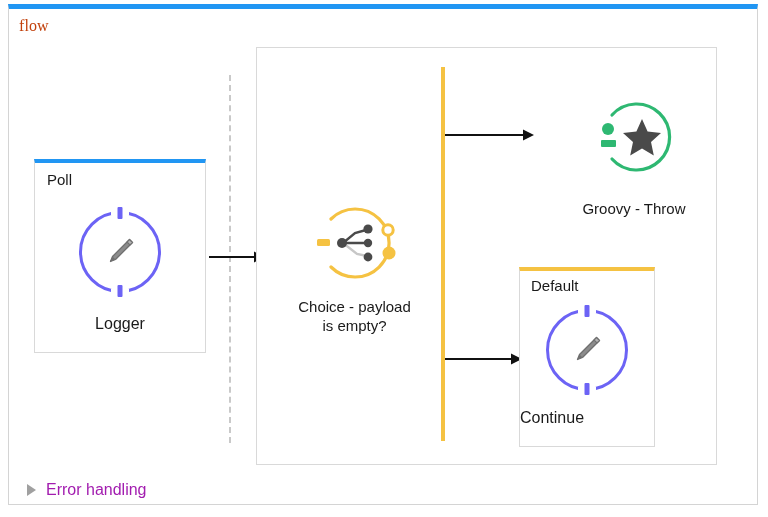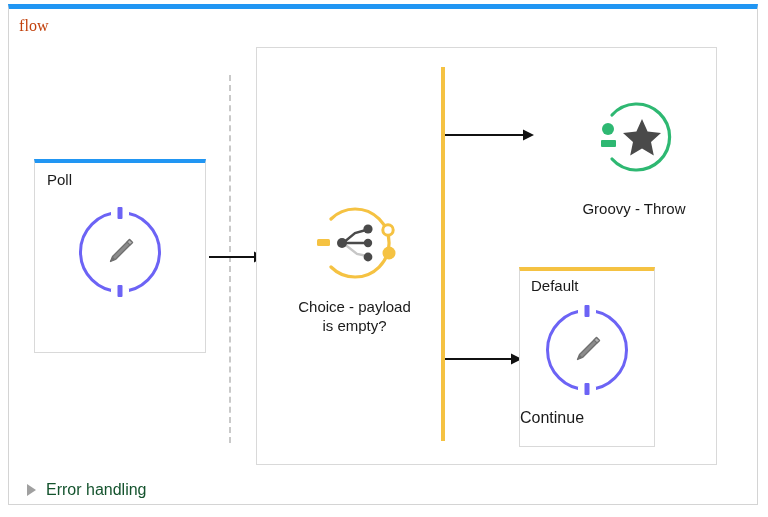--- a/index.html
+++ b/index.html
@@ -240,21 +240,21 @@
   }
   .disclosure-triangle {
     width: 0;
     height: 0;
     border-top: 6px solid transparent;
     border-bottom: 6px solid transparent;
     border-left: 9px solid #a0a0a0;
   }
   .error-handling-label {
     font-size: 16px;
-    color: #14532d;
+    color: #a21caf;
   }
 </style>
 </head>
 <body>
 
 <div class="flow-frame">
 
   <div class="flow-title">flow</div>
 
   <div class="dashed-divider"></div>
@@ -272,20 +272,21 @@
         <svg class="pencil" width="42" height="42" viewBox="0 0 42 42">
           <g transform="rotate(0 21 21)">
             <path d="M30.5 8.5 L33.5 11.5 L16.5 28.5 L11.5 30.5 L13.5 25.5 Z" fill="#8c8c8c" stroke="#6f6f6f" stroke-width="1.3" stroke-linejoin="round"></path>
             <path d="M30.5 8.5 L33.5 11.5 L31 14 L28 11 Z" fill="#b5b5b5" stroke="#6f6f6f" stroke-width="1.1"></path>
             <path d="M13.5 25.5 L16.5 28.5 L11.5 30.5 Z" fill="#6f6f6f"></path>
           </g>
         </svg>
       </div>
     </div>
 
+    <div class="poll-name">Logger</div>
   </div>
 
   <svg class="arrow" style="left:200px; top:240px;" width="56" height="16" viewBox="0 0 56 16">
     <line x1="0" y1="8" x2="45" y2="8" stroke="#111111" stroke-width="2.2"></line>
     <polygon points="45,2.5 55,8 45,13.5" fill="#111111"></polygon>
   </svg>
 
   <div class="choice-container"></div>
 
   <div class="route-bar"></div>

